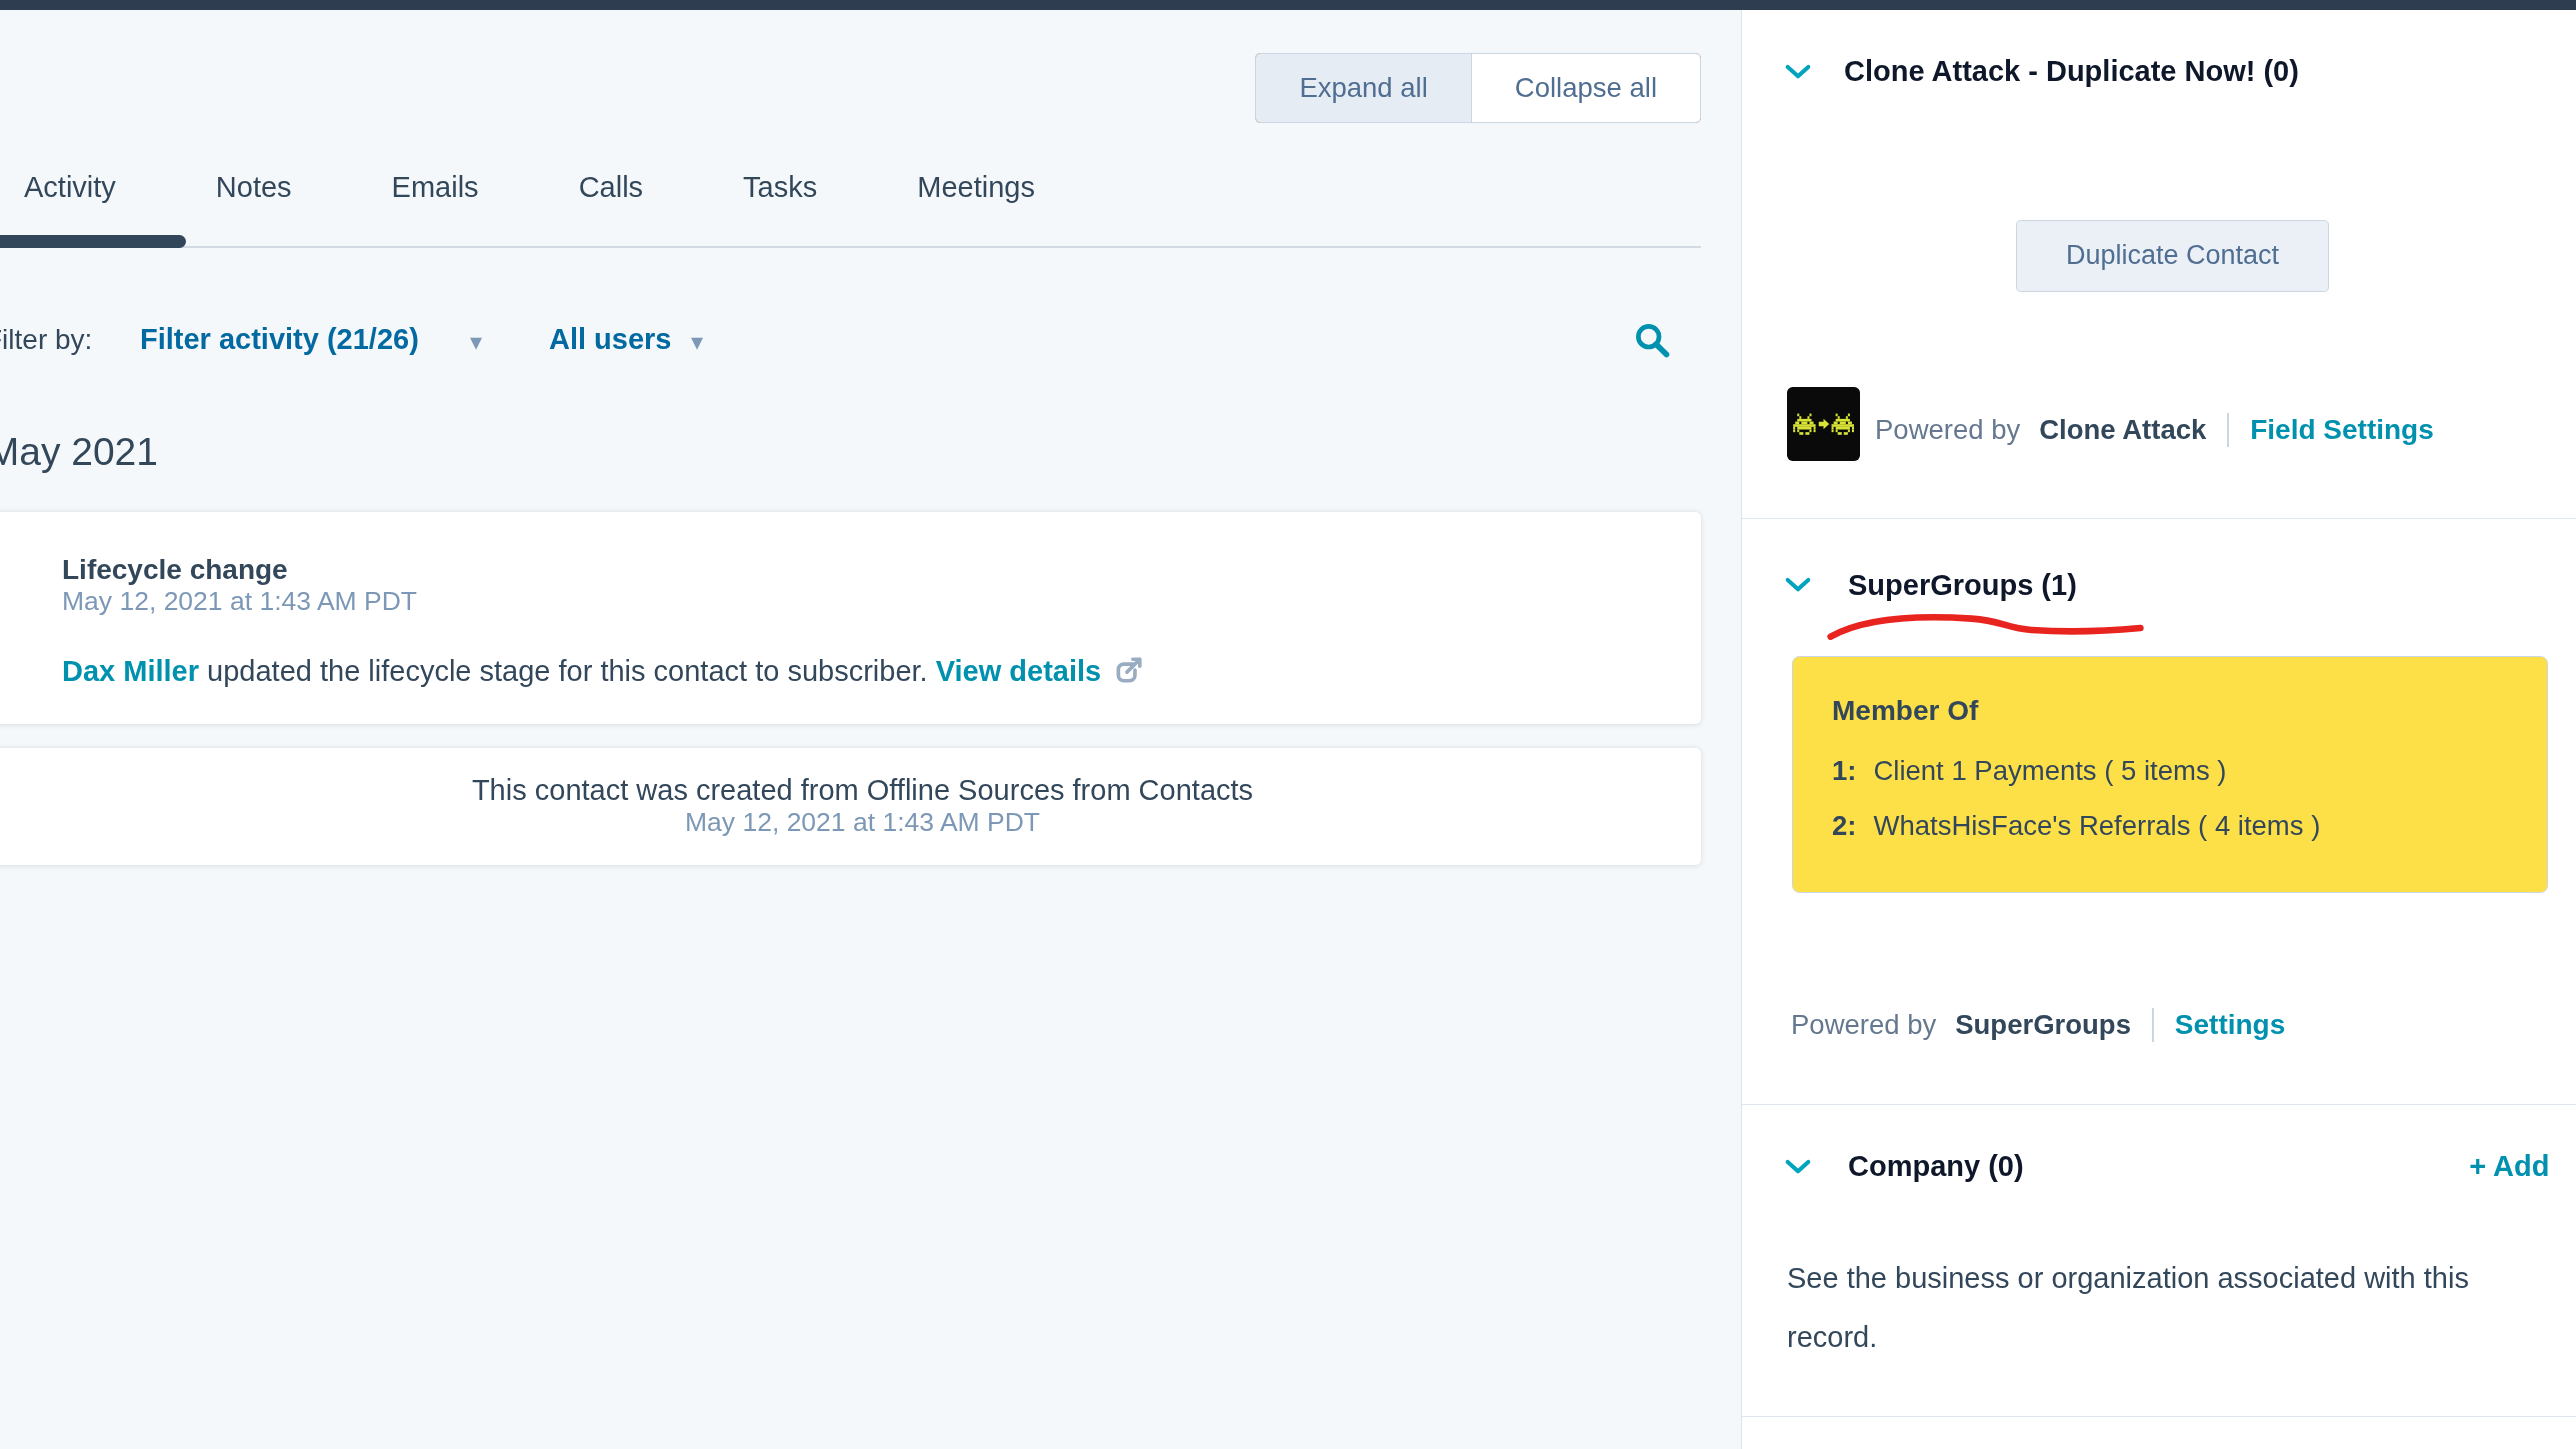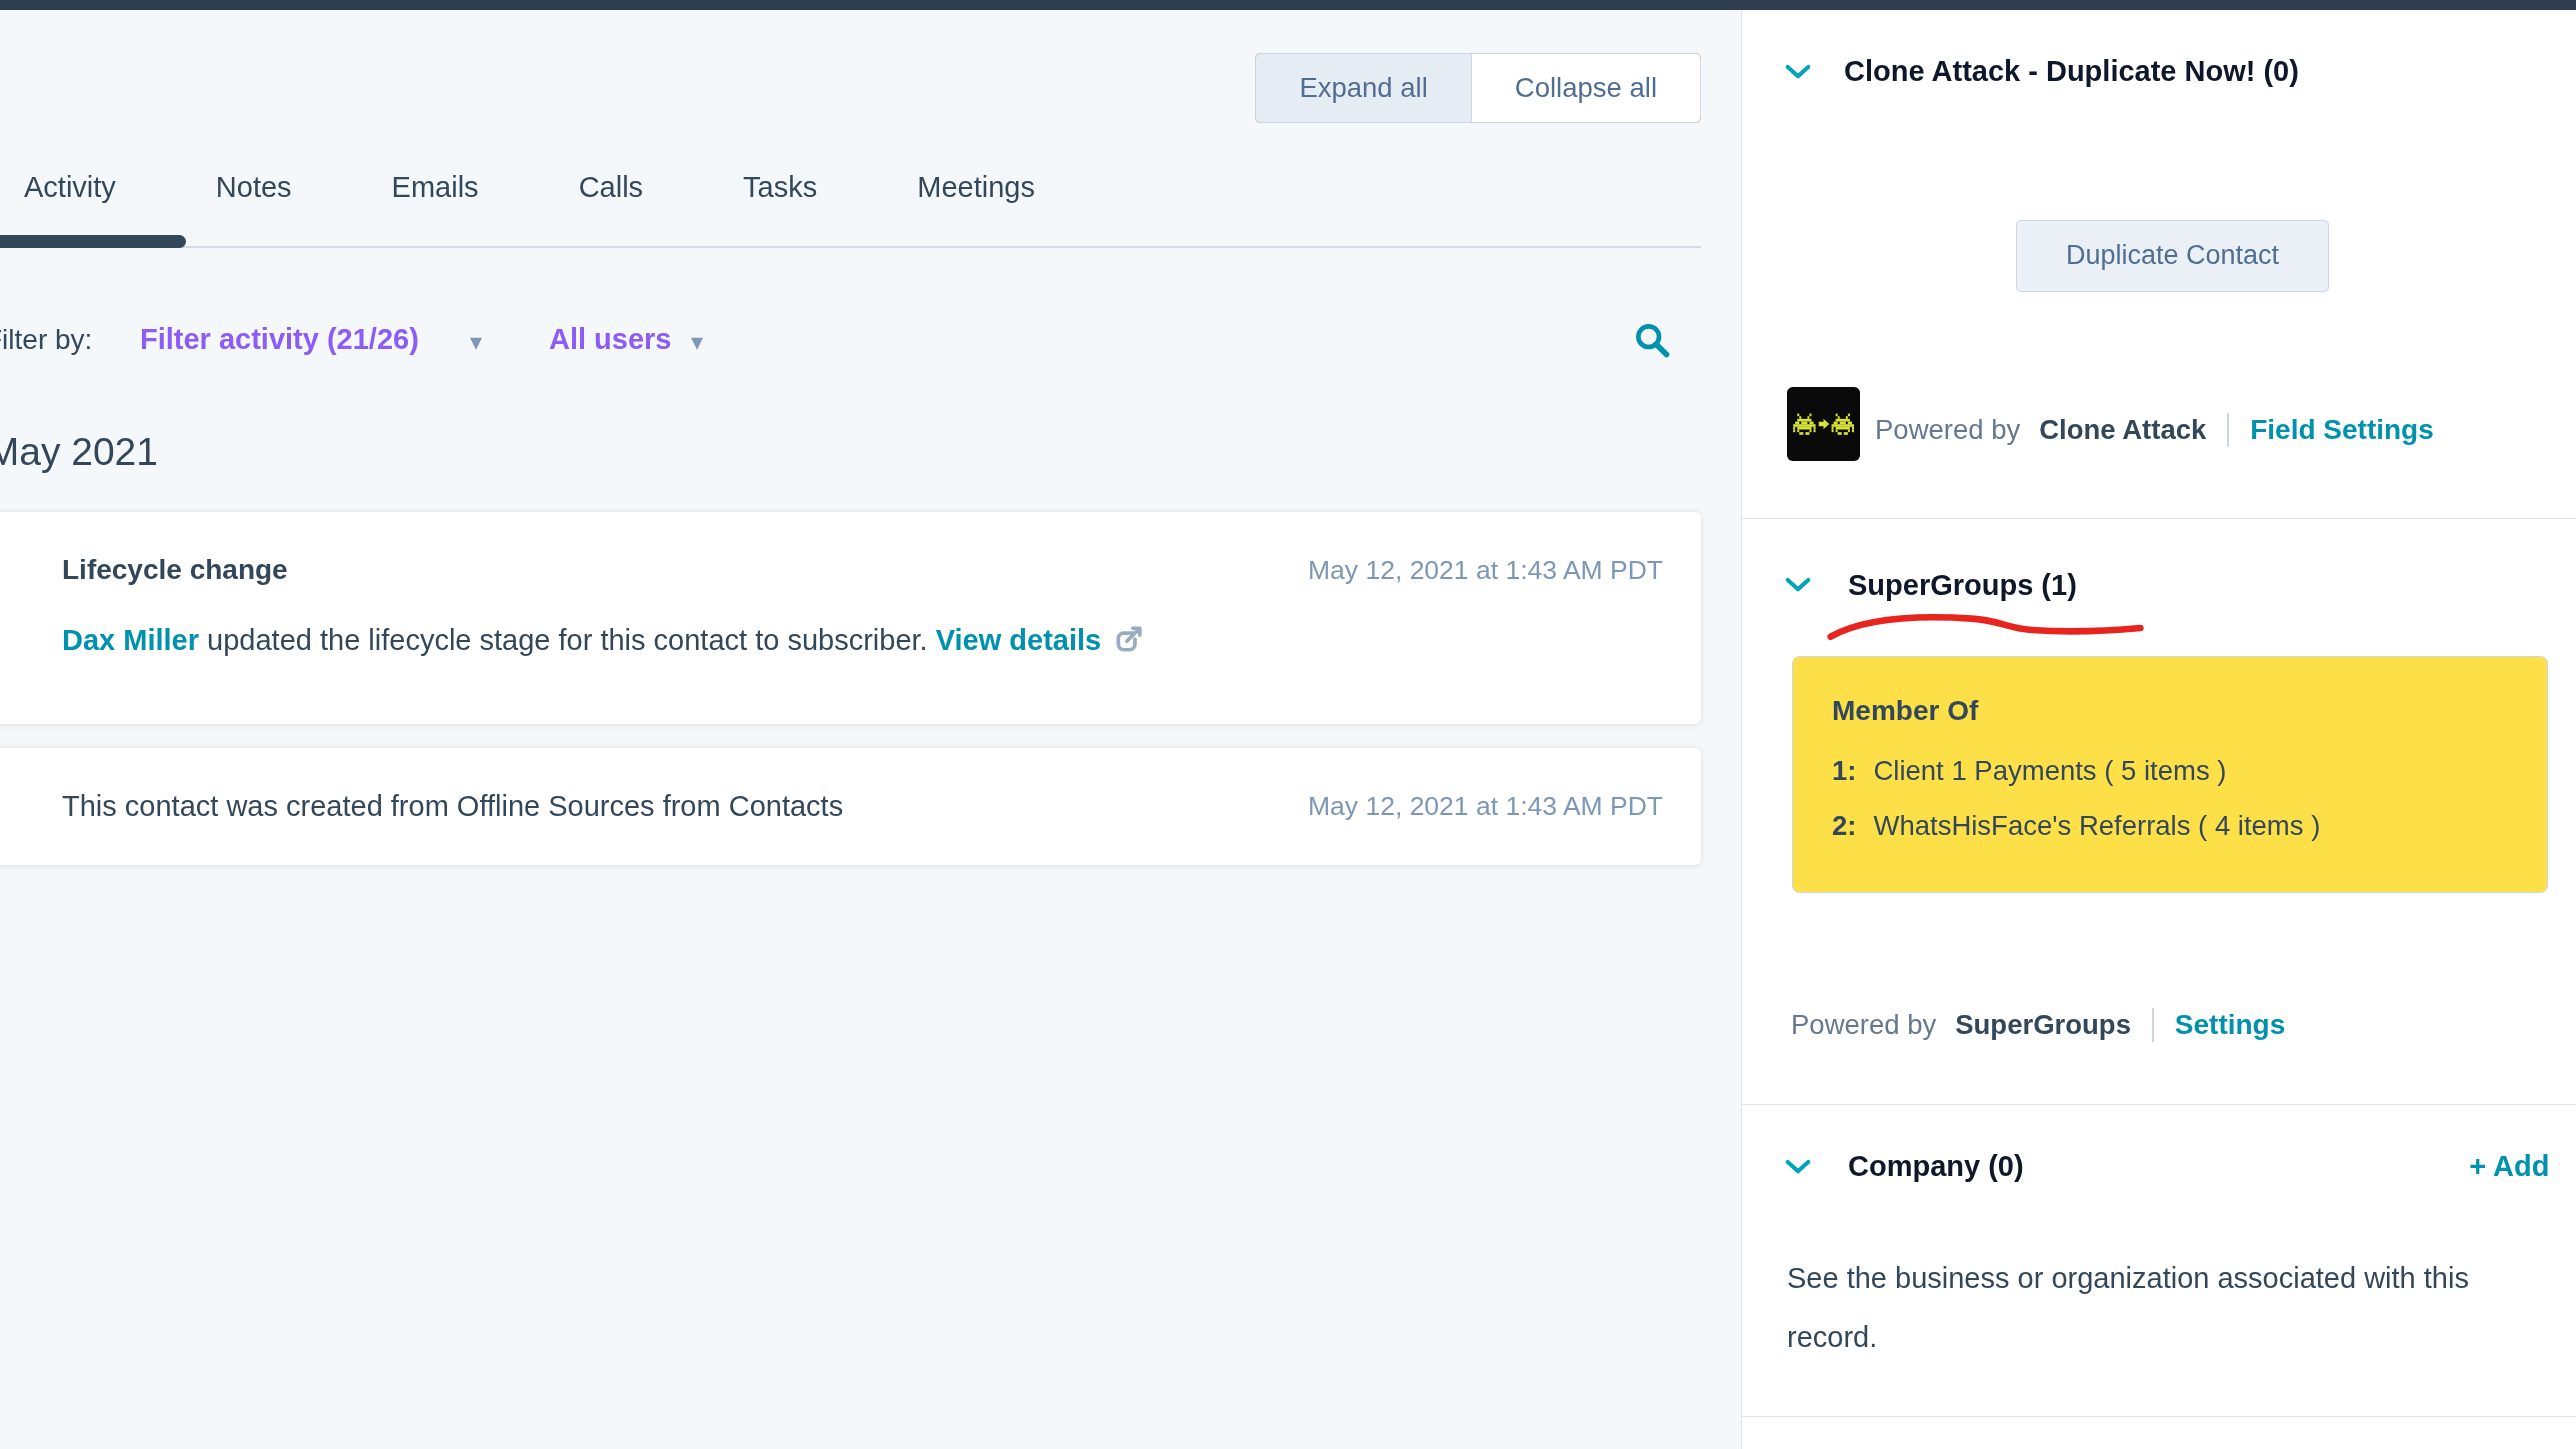--- a/index.html
+++ b/index.html
@@ -35,34 +35,34 @@
   .tab { font-size: 29px; color: #33475b; white-space: nowrap; cursor: pointer; }
 
   #tabs-rule { position: absolute; left: 0; top: 236px; width: 1701px; height: 2.8px; background: #d3dae3; }
   #active-tab-bar {
     position: absolute; left: -19px; top: 225px; width: 205px; height: 13.3px;
     background: #33475b; border-radius: 7.6px;
   }
 
   #filter-row { position: absolute; left: 0; top: 313px; width: 1701px; height: 44px; }
   #filter-label { position: absolute; left: -15px; top: 1.9px; font-size: 28px; color: #33475b; }
-  .filter-link { position: absolute; top: 0; font-size: 29px; font-weight: 700; color: #8b5cf6; cursor: pointer; }
+  .filter-link { position: absolute; top: 0; font-size: 29px; font-weight: 700; color: #0369a1; cursor: pointer; }
   .caret { position: absolute; top: 5.7px; font-size: 24px; color: #7c98b6; cursor: pointer; }
   #search-btn { position: absolute; left: 1629px; top: -9.5px; width: 45px; height: 53px; cursor: pointer; }
 
   #date-group { position: absolute; left: -13.3px; top: 420px; font-size: 39px; color: #33475b; }
 
   .t-card {
     position: absolute; left: -57px; width: 1758px; background: #ffffff;
     border-radius: 5.7px; box-shadow: 0 0.9px 5.7px rgba(45,62,80,0.14);
     padding: 0 38px 0 119px;
   }
   #card-lifecycle { top: 502px; height: 212px; padding-top: 42px; }
   #card-created   { top: 738px; height: 117px; display: flex; align-items: center; }
-  .card-row { display: flex; justify-content: space-between; align-items: baseline; width: 100%; }
+  .card-row { display: flex; justify-content: space-between; align-items: baseline; width: 100%; flex-direction: column; }
   .card-title { font-size: 28px; font-weight: 700; color: #33475b; }
   .card-ts { font-size: 26.5px; color: #7c98b6; white-space: nowrap; }
   .card-body { margin-top: 38px; font-size: 29px; color: #33475b; }
   .teal-link { color: #0091ae; font-weight: 700; cursor: pointer; text-decoration: none; }
   .ext-icon { margin-left: 11.4px; vertical-align: -3.8px; }
   .plain-text { font-size: 29px; color: #33475b; }
 
   
   #panel {
     position: absolute; left: 1741px; top: 9.5px; width: 835px; height: 1440px;

